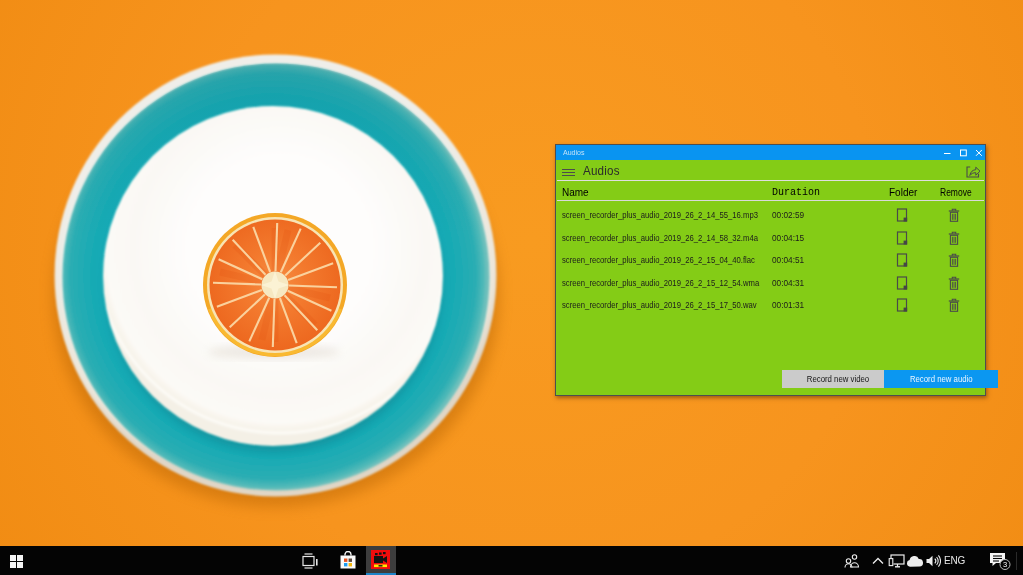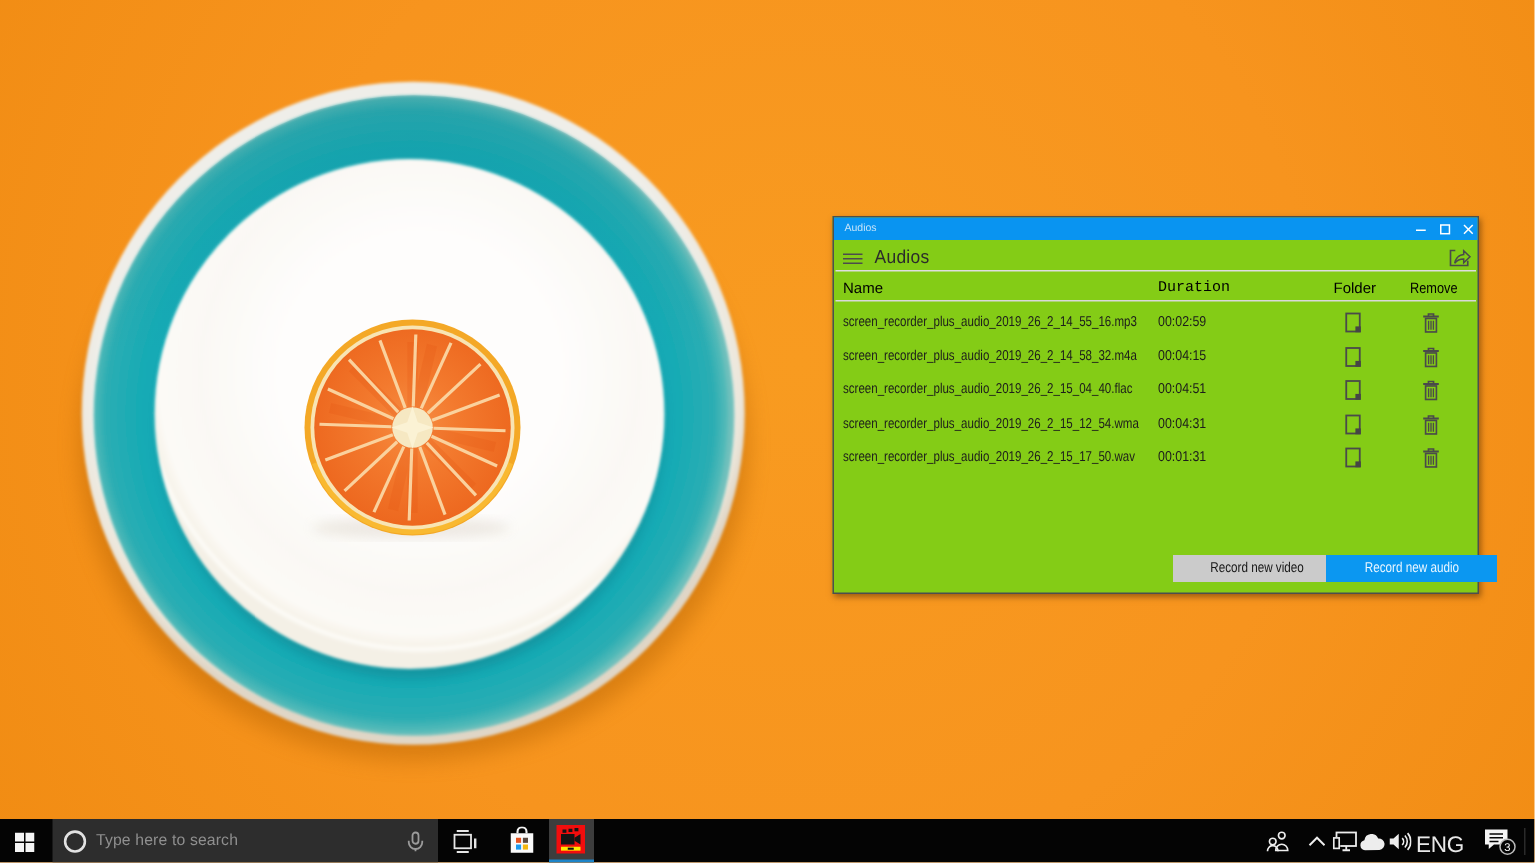--- a/index.html
+++ b/index.html
@@ -25,21 +25,21 @@
   
   .btn { position:absolute; height:18px; font-size:9.5px; text-align:center; line-height:18px; }
 
   
   #taskbar { left:0; top:546px; width:1023px; height:29px; background:#040404; }
   #searchbox { left:35px; top:0; width:257px; height:29px; background:#2d2d2d; position:absolute; }
   #searchtext { left:29px; top:8px; font-size:10.5px; color:#8f8f8f; position:absolute; letter-spacing:0.1px;}
   #apptile { left:366px; top:0; width:30px; height:29px; background:#3d3d3d; position:absolute; }
   #apptile-line { left:0px; bottom:0; width:30px; height:2px; background:#1d84c8; position:absolute; }
   #appicon { left:5px; top:4px; width:19px; height:19px; background:#f20d0d; position:absolute; }
-  .tray-txt { color:#e8e8e8; font-size:15px; position:absolute; letter-spacing:-0.2px; }
+  .tray-txt { color:#e8e8e8; font-size:10px; position:absolute; letter-spacing:-0.2px; }
 </style>
 </head>
 <body>
   <svg class="abs" width="560" height="560" style="left:0px; top:0px;" viewBox="0 0 560 560">
     <defs>
       <radialGradient id="tealg" cx="0.493" cy="0.498" r="0.5">
         <stop offset="0.7" stop-color="#09a7b6"></stop>
         <stop offset="0.82" stop-color="#13aab5"></stop>
         <stop offset="0.95" stop-color="#2badb3"></stop>
         <stop offset="0.99" stop-color="#54bab8"></stop>
@@ -222,31 +222,20 @@
     <div class="btn" style="left:328px; top:225px; width:114px; background:#0b97f1; color:#eaf6ff;"><span style="display:inline-block;transform:scaleX(0.82)">Record new audio</span></div>
   </div>
 
   <div class="abs" id="taskbar">
     <svg class="abs" width="13" height="13" style="left:10px; top:9px;" viewBox="0 0 13 13">
       <rect x="0" y="0" width="6" height="6" fill="#f5f5f5"></rect>
       <rect x="7" y="0" width="6" height="6" fill="#f5f5f5"></rect>
       <rect x="0" y="7" width="6" height="6" fill="#f5f5f5"></rect>
       <rect x="7" y="7" width="6" height="6" fill="#f5f5f5"></rect>
     </svg>
-    <div id="searchbox">
-      <svg class="abs" width="16" height="16" style="left:7px; top:7px;" viewBox="0 0 16 16">
-        <circle cx="8" cy="8" r="6.6" fill="none" stroke="#e2e2e2" stroke-width="1.7"></circle>
-      </svg>
-      <div id="searchtext">Type here to search</div>
-      <svg class="abs" width="14" height="14" style="left:235px; top:8px;" viewBox="0 0 14 14">
-        <rect x="5" y="1" width="4" height="7.5" rx="2" fill="none" stroke="#9b9b9b" stroke-width="1.2"></rect>
-        <path d="M2.5 6.5 V7.5 a4.5 4.5 0 0 0 9 0 V6.5" fill="none" stroke="#9b9b9b" stroke-width="1.2"></path>
-        <line x1="7" y1="12" x2="7" y2="13.5" stroke="#9b9b9b" stroke-width="1.2"></line>
-      </svg>
-    </div>
 
     <svg class="abs" width="16" height="16" style="left:302px; top:7px;" viewBox="0 0 16 16">
       <rect x="1" y="3.5" width="11" height="9" fill="none" stroke="#e6e6e6" stroke-width="1.2"></rect>
       <line x1="2.5" y1="1" x2="10.5" y2="1" stroke="#e6e6e6" stroke-width="1.2"></line>
       <line x1="2.5" y1="15" x2="10.5" y2="15" stroke="#e6e6e6" stroke-width="1.2"></line>
       <rect x="14" y="6" width="1.6" height="6.5" fill="#e6e6e6"></rect>
     </svg>
 
     <svg class="abs" width="18" height="18" style="left:339px; top:5px;" viewBox="0 0 18 18">
       <path d="M6 4.5 V3.5 a3 3 0 0 1 6 0 V4.5" fill="none" stroke="#f2f2f2" stroke-width="1.4"></path>

